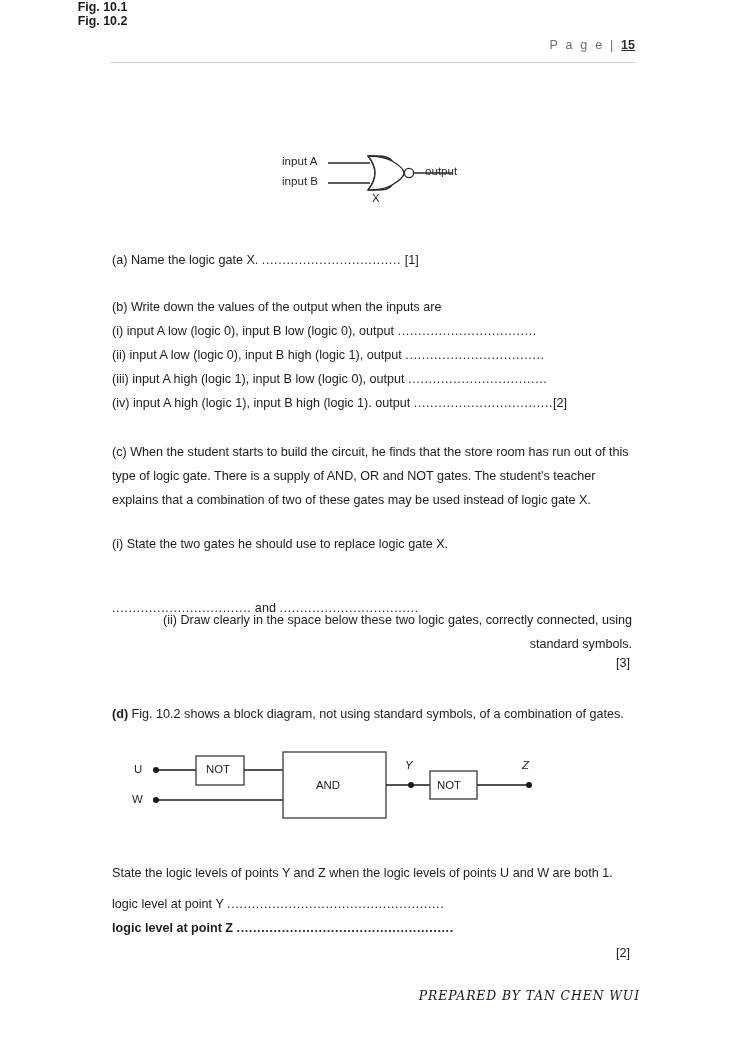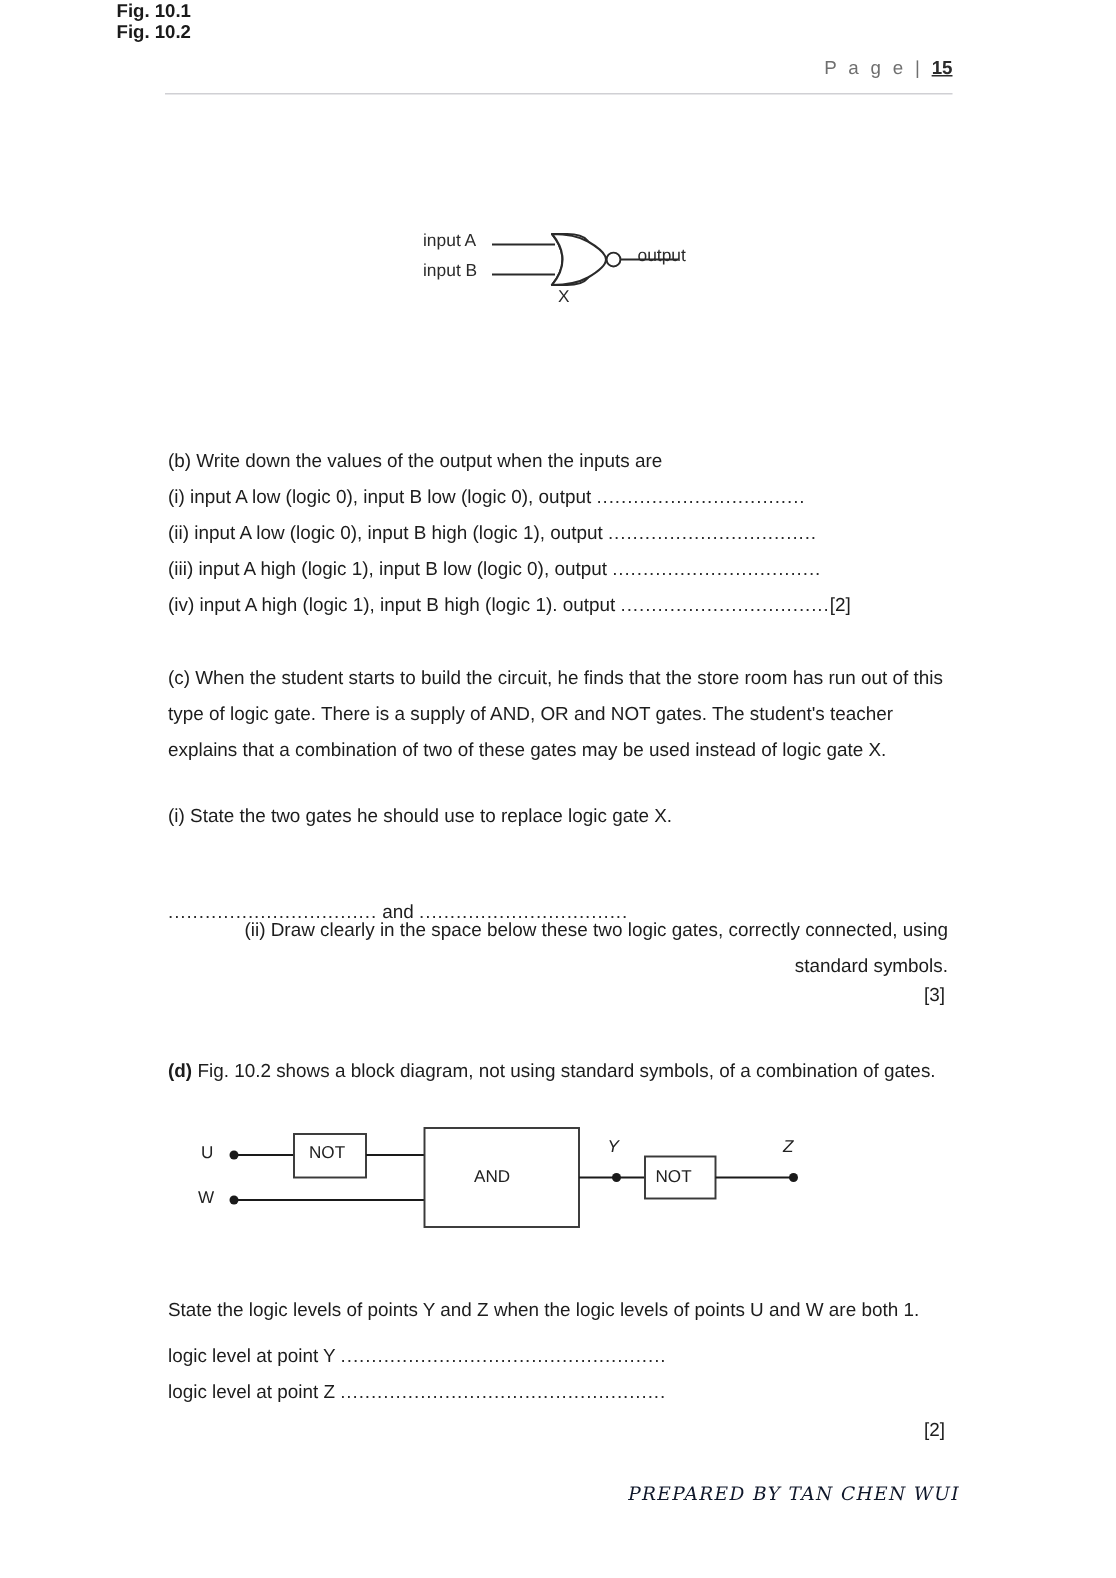--- a/index.html
+++ b/index.html
@@ -98,21 +98,21 @@
   .line-ci   { left: 112px; top: 536px; width: 530px; }
   .line-ci-ans { left: 112px; top: 560px; width: 530px; margin-top: 40px; }
 
   .para-cii  { left: 112px; top: 608px; width: 520px; line-height: 24px; text-align: right; }
   .marks-3    { left: 112px; top: 655px; width: 518px; text-align: right; }
 
   .para-d    { left: 112px; top: 702px; width: 522px; line-height: 24px; }
 
   .para-state { left: 112px; top: 866px; width: 530px; line-height: 15px; }
   .line-y     { left: 112px; top: 896px; width: 530px; }
-  .line-z     { left: 112px; top: 920px; width: 530px; }
+  .line-z     { left: 112px; top: 920px; width: 530px; font-weight: bold; }
   .marks-2    { left: 112px; top: 945px; width: 518px; text-align: right; }
 
   
   .dots {
     letter-spacing: 0.6px;
     color: #2a2a2a;
   }
 
   
   .fig1 {
@@ -198,20 +198,21 @@
       <line x1="144" y1="28" x2="182" y2="28" stroke="#2a2a2a" stroke-width="1.4"></line>
     </svg>
     <div class="gate-label lbl-inputA">input A</div>
     <div class="gate-label lbl-inputB">input B</div>
     <div class="gate-label lbl-output">output</div>
     <div class="gate-label lbl-X">X</div>
   </div>
 
   <div class="fig-caption fig1-caption">Fig. 10.1</div>
 
+  <div class="txt line-a"><span>(a) Name the logic gate X. </span><span class="dots">..................................</span><span> [1]</span></div>
 
   <div class="txt line-b">(b) Write down the values of the output when the inputs are</div>
 
   <div class="txt line-bi"><span>(i) input A low (logic 0), input B low (logic 0), output </span><span class="dots">..................................</span><span></span></div>
 
   <div class="txt line-bii"><span>(ii) input A low (logic 0), input B high (logic 1), output </span><span class="dots">..................................</span><span></span></div>
 
   <div class="txt line-biii"><span>(iii) input A high (logic 1), input B low (logic 0), output </span><span class="dots">..................................</span><span></span></div>
 
   <div class="txt line-biv"><span>(iv) input A high (logic 1), input B high (logic 1). output </span><span class="dots">..................................</span><span>[2]</span></div>

